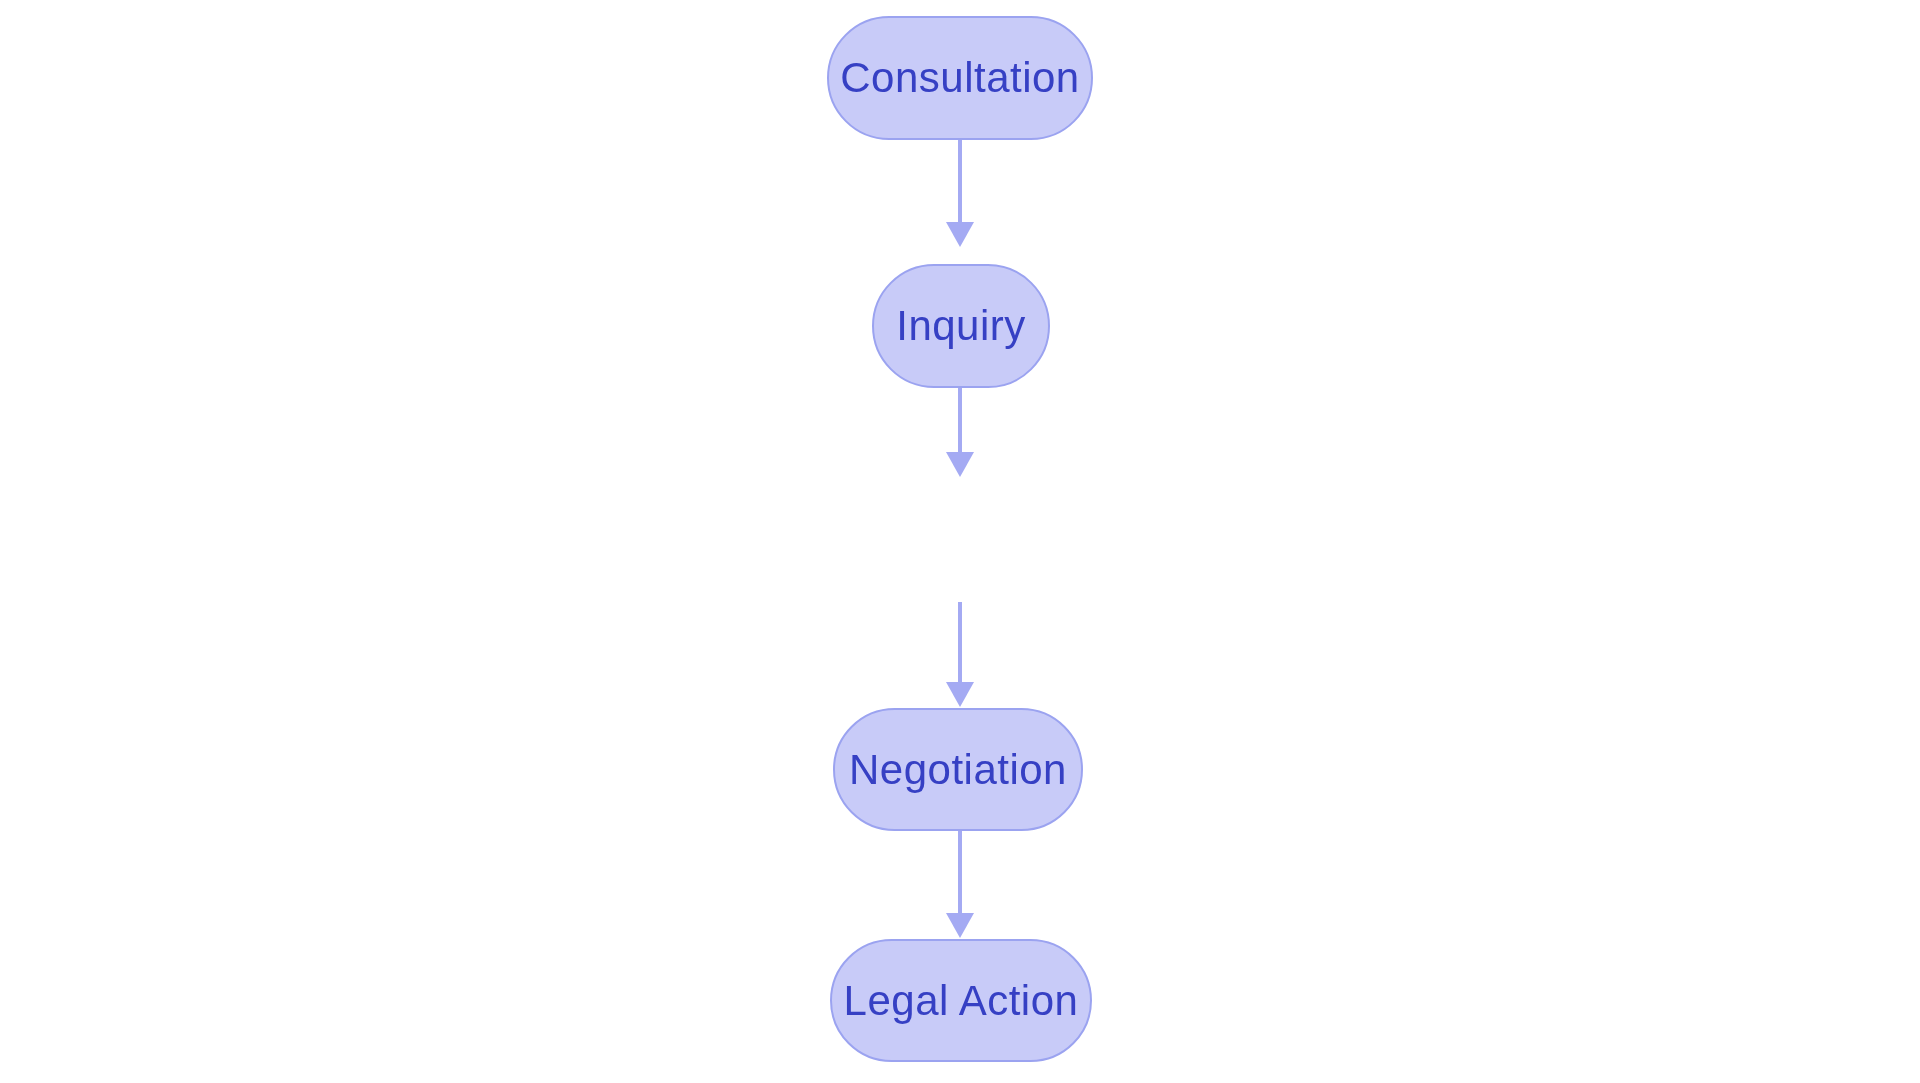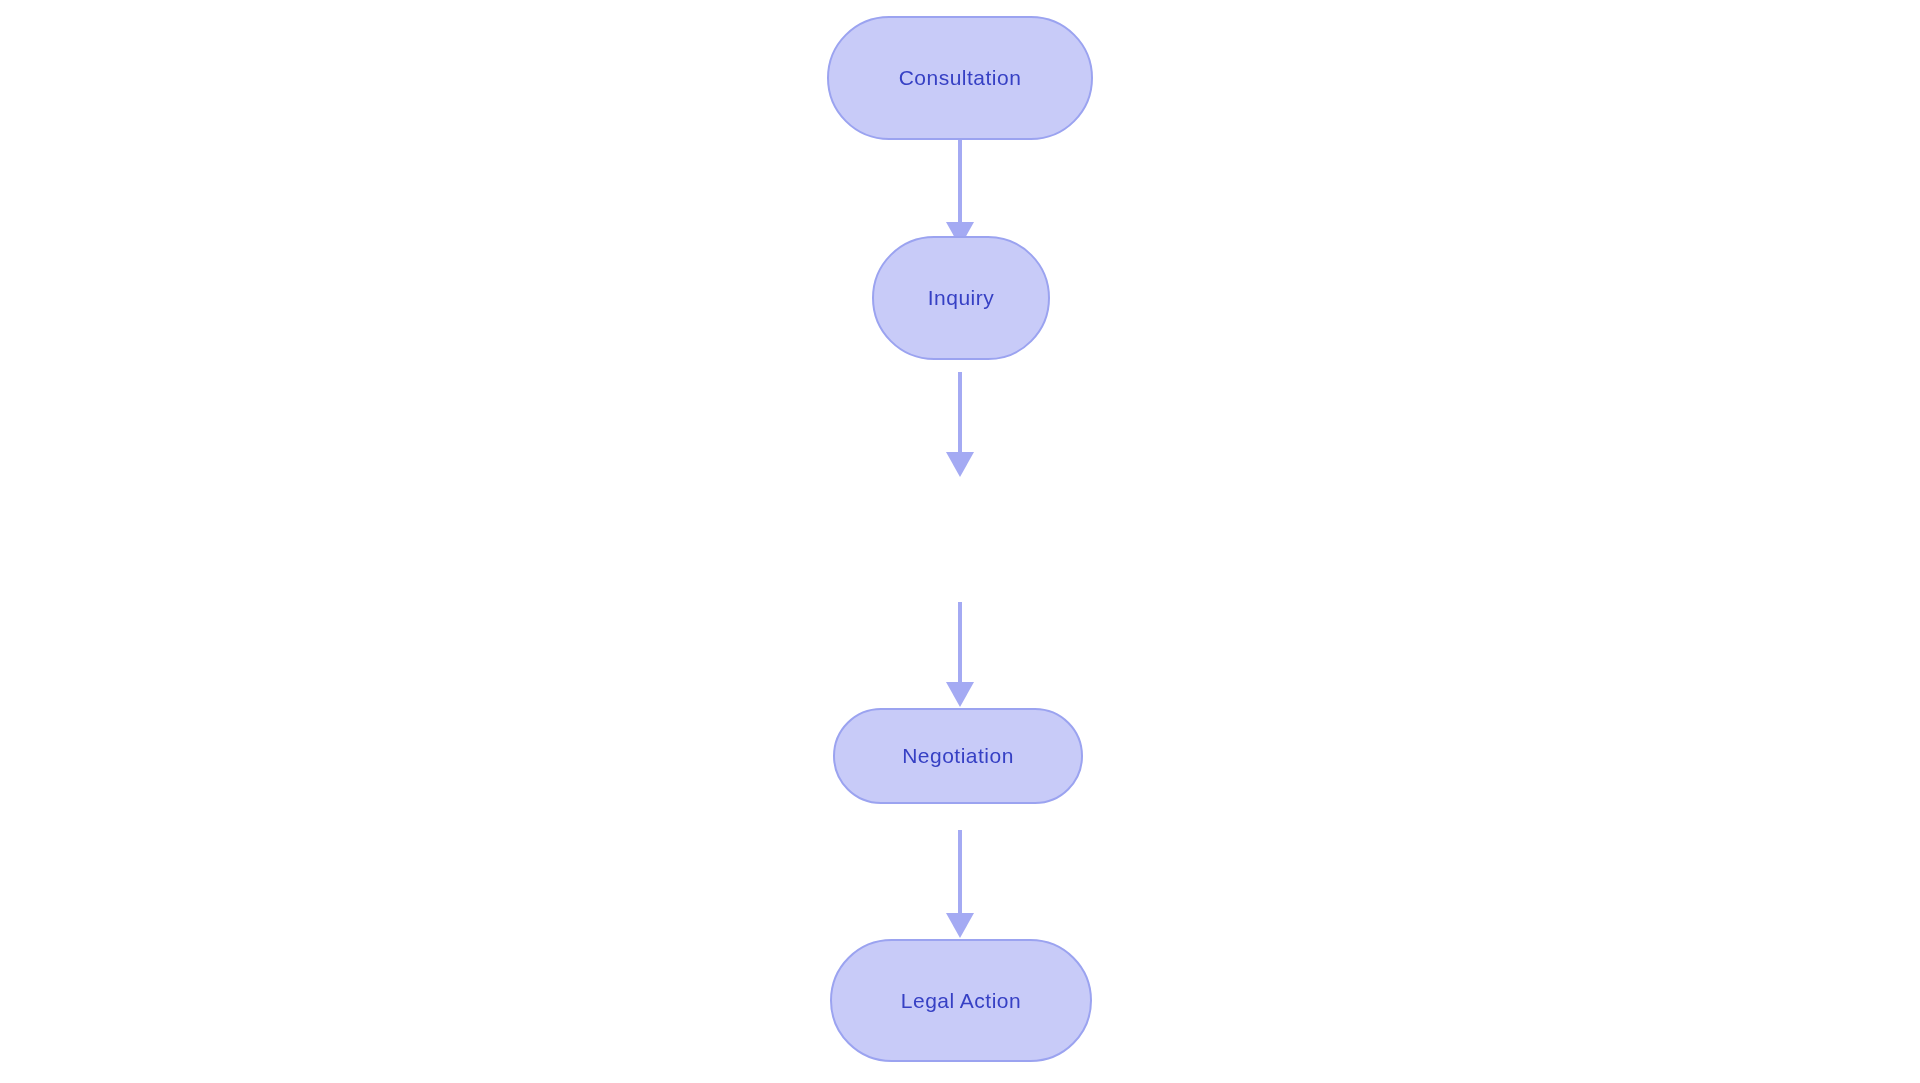--- a/index.html
+++ b/index.html
@@ -28,31 +28,31 @@
     box-sizing: border-box;
     background: #c8cbf8;
     border: 2px solid #9ba3f0;
     border-radius: 62px;
     display: flex;
     align-items: center;
     justify-content: center;
   }
   .node-label {
     color: #3640c4;
-    font-size: 21px;
+    font-size: 42px;
     font-weight: 400;
     letter-spacing: 0.5px;
     white-space: nowrap;
     user-select: none;
   }
   
   #node-consultation { left: 827px; top: 16px;  width: 266px; height: 124px; }
-  #node-inquiry       { left: 872px; top: 236px; width: 178px; height: 124px; }
+  #node-inquiry       { left: 872px; top: 264px; width: 178px; height: 124px; }
   #node-filing-a-claim{ left: 827px; top: 478px; width: 266px; height: 124px; }
-  #node-negotiation   { left: 833px; top: 708px; width: 250px; height: 96px; }
+  #node-negotiation   { left: 833px; top: 708px; width: 250px; height: 123px; }
   #node-legal-action  { left: 830px; top: 939px; width: 262px; height: 123px; text-align: right; }
 </style>
 </head>
 <body>
 
 <div class="canvas">
 
   <svg class="edges-layer" width="1920" height="1083" viewBox="0 0 1920 1083" xmlns="http://www.w3.org/2000/svg" aria-hidden="true">
     <g>
       <line x1="960" y1="140" x2="960" y2="224" stroke="#a4aaf3" stroke-width="4"></line>

